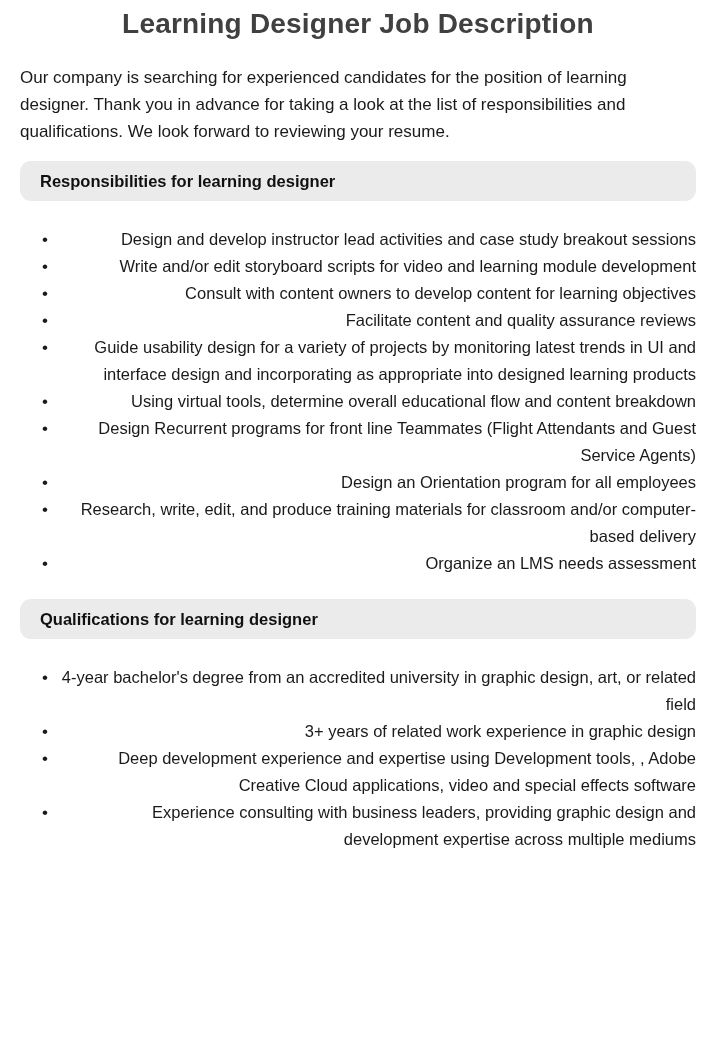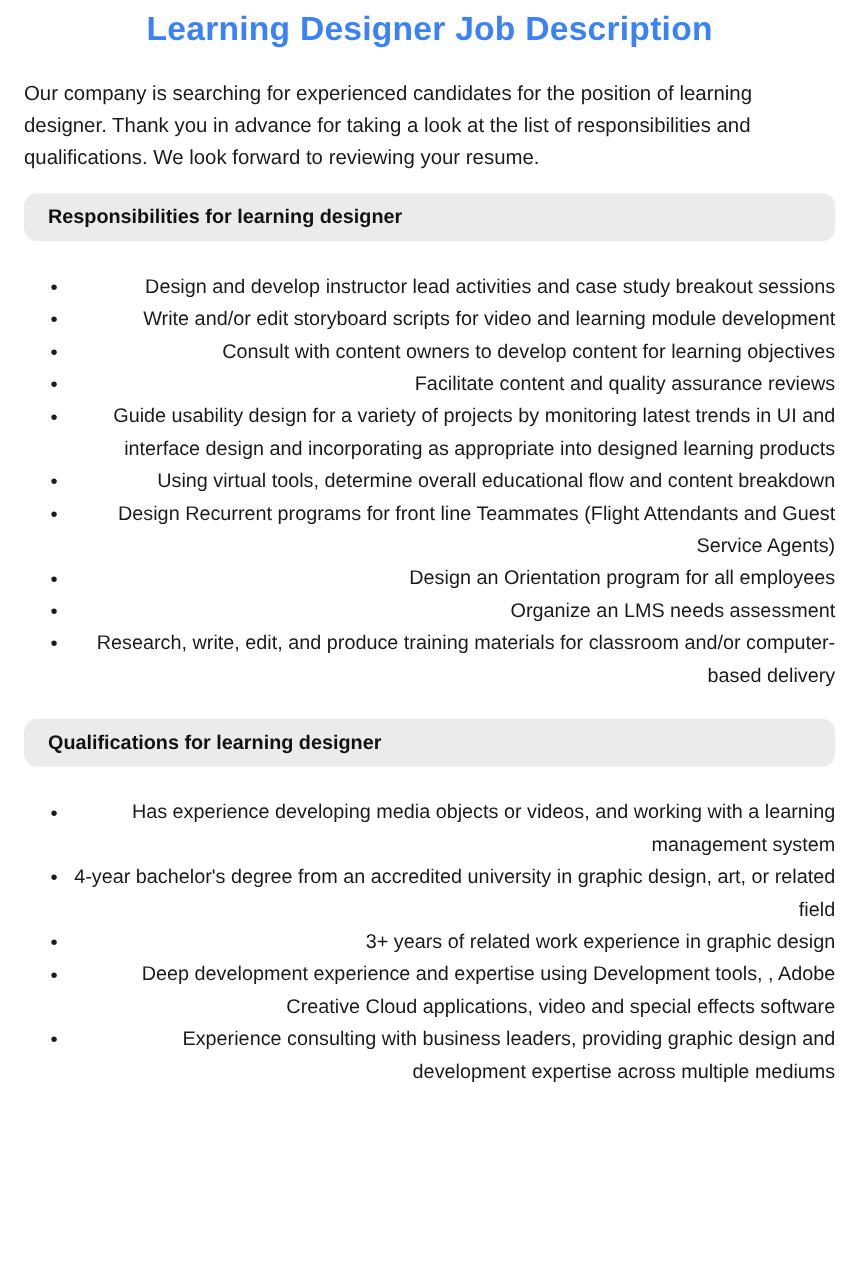--- a/index.html
+++ b/index.html
@@ -12,21 +12,21 @@
   .page {
     width: 720px;
     height: 1057px;
     overflow: hidden;
     padding: 8px 24px 0 20px;
   }
   .doc-title {
     text-align: center;
     font-size: 28px;
     font-weight: 700;
-    color: #3b82f6;
+    color: #404040;
     letter-spacing: 0.2px;
     margin-bottom: 24px;
   }
   .intro {
     font-size: 17px;
     line-height: 27px;
     margin-bottom: 16px;
   }
   .section-heading {
     background: #ebebeb;
@@ -77,29 +77,28 @@
     <div class="section-heading">Responsibilities for learning designer</div>
     <ul class="bullet-list">
       <li>Design and develop instructor lead activities and case study breakout sessions</li>
       <li>Write and/or edit storyboard scripts for video and learning module development</li>
       <li>Consult with content owners to develop content for learning objectives</li>
       <li>Facilitate content and quality assurance reviews</li>
       <li>Guide usability design for a variety of projects by monitoring latest trends in UI and interface design and incorporating as appropriate into designed learning products</li>
       <li>Using virtual tools, determine overall educational flow and content breakdown</li>
       <li>Design Recurrent programs for front line Teammates (Flight Attendants and Guest Service Agents)</li>
       <li>Design an Orientation program for all employees</li>
+      <li>Research, write, edit, and produce training materials for classroom and/or computer-based delivery</li>
       <li>Organize an LMS needs assessment</li>
-      <li>Research, write, edit, and produce training materials for classroom and/or computer-based delivery</li>
     </ul>
   </div>
 
   <div class="section">
     <div class="section-heading">Qualifications for learning designer</div>
     <ul class="bullet-list">
-      <li>Has experience developing media objects or videos, and working with a learning management system</li>
       <li>4-year bachelor's degree from an accredited university in graphic design, art, or related field</li>
       <li>3+ years of related work experience in graphic design</li>
       <li>Deep development experience and expertise using Development tools, , Adobe Creative Cloud applications, video and special effects software</li>
       <li>Experience consulting with business leaders, providing graphic design and development expertise across multiple mediums</li>
     </ul>
   </div>
 
 </div>
 
 </body></html>

